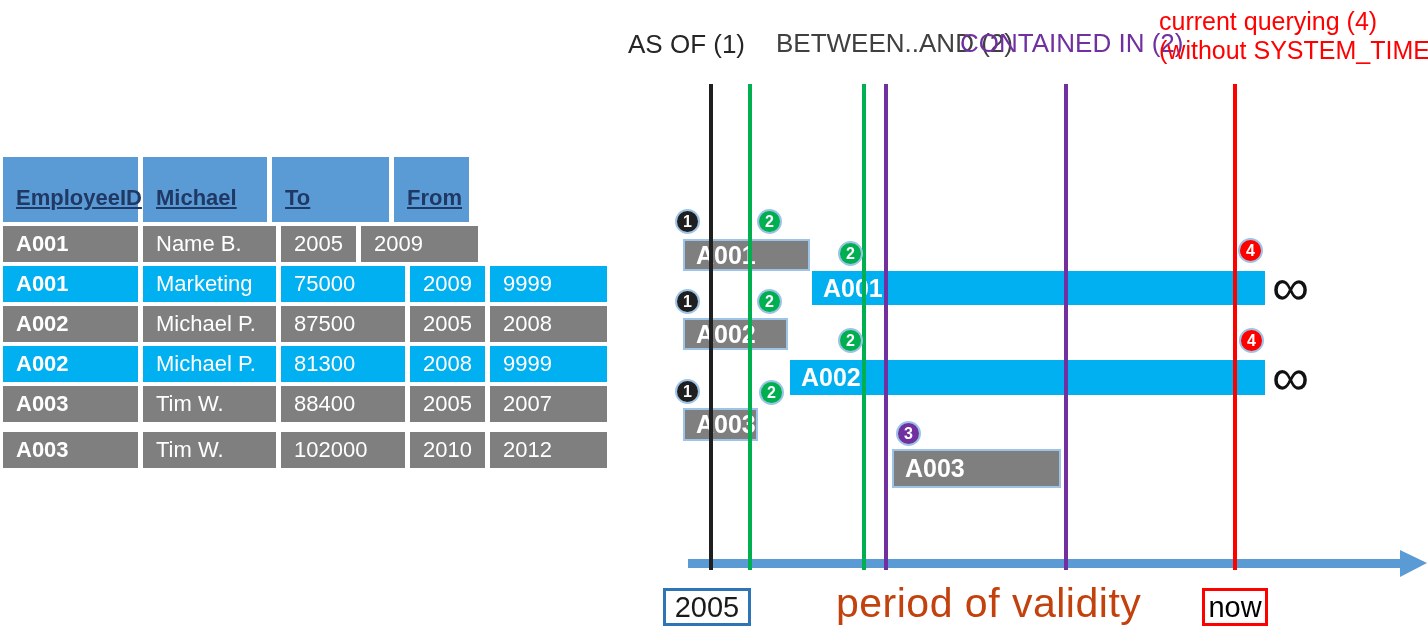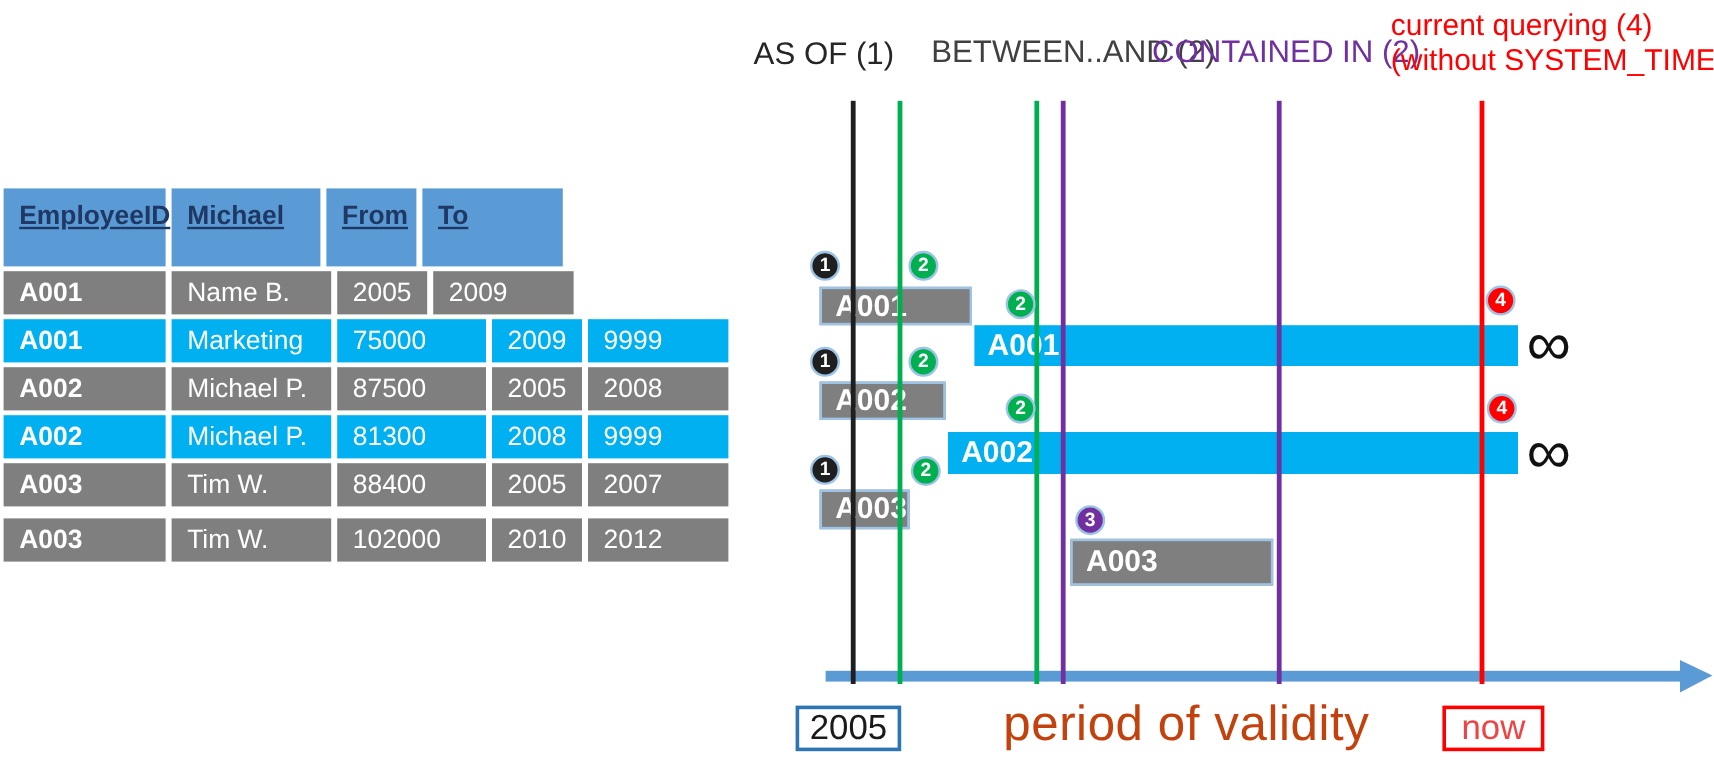--- a/index.html
+++ b/index.html
@@ -15,21 +15,21 @@
   .t-row.gap-before { margin-top:10px; }
   .cell {
     box-sizing:border-box; display:flex; align-items:center;
     padding-left:13px; height:36px; background:#7F7F7F; color:#ffffff;
     font-size:22px;
   }
   .cell.first { font-weight:bold; }
   .t-row.hl .cell { background:#00B0F0; }
   .t-row.header .cell {
     height:65px; background:#5B9BD5; color:#1F3864; font-weight:bold;
-    align-items:flex-start; padding-top:10px;text-decoration:underline;
+    align-items:flex-start; padding-top:28px;text-decoration:underline;
   }
   .cell.underline { text-decoration:underline; }
   .c0{width:135px}.c1{width:133px}.c2{width:124px}.c3{width:75px}.c4{width:117px}
 
   
   .lg { position:absolute; font-size:26px; white-space:nowrap; }
   .lg-asof      { left:628px; top:29px;  color:#262626; }
   .lg-between   { left:776px; top:28px;  color:#404040; }
   .lg-contained { left:960px; top:28px;  color:#7030A0; }
   .lg-current   { left:1159px; top:7px;  color:#FF0000; font-size:25px; line-height:29px; }
@@ -54,37 +54,37 @@
   .axis-bar   { position:absolute; left:688px; top:559px; width:714px; height:9px; background:#5B9BD5; z-index:1; }
   .axis-arrow { position:absolute; left:1400px; top:550px; width:0; height:0; z-index:1;
                 border-left:27px solid #5B9BD5; border-top:13px solid transparent; border-bottom:14px solid transparent; }
 
   .year-box {
     position:absolute; left:663px; top:588px; width:88px; height:38px;
     border:3px solid #2E75B6; color:#1a1a1a; font-size:29px;
     display:flex; align-items:center; justify-content:center; box-sizing:border-box;
   }
   .now-box {
-    position:absolute; left:1202px; top:588px; width:85px; height:38px;
-    border:3px solid #FF0000; color:#ef4444; font-size:29px;
+    position:absolute; left:1202px; top:588px; width:66px; height:38px;
+    border:3px solid #FF0000; color:#000000; font-size:29px;
     display:flex; align-items:center; justify-content:center; box-sizing:border-box;
   }
   .axis-label { position:absolute; left:836px; top:580px; font-size:41px; color:#c2410c; letter-spacing:0.5px; }
 </style>
 </head>
 <body>
 
 <div class="canvas">
 
   <div class="emp-table">
     <div class="t-row header" id="thead">
         <div class="cell c0 underline">EmployeeID</div>
         <div class="cell c2">Michael</div>
+        <div class="cell c4">To</div>
         <div class="cell c3">From</div>
-        <div class="cell c4">To</div>
       </div>
     <div id="tbody">
         <div class="t-row">
           <div class="cell c0 first">A001</div>
           <div class="cell c1">Name B.</div>
           <div class="cell c3">2005</div>
           <div class="cell c4">2009</div>
         </div>
         <div class="t-row hl">
           <div class="cell c0 first">A001</div>

